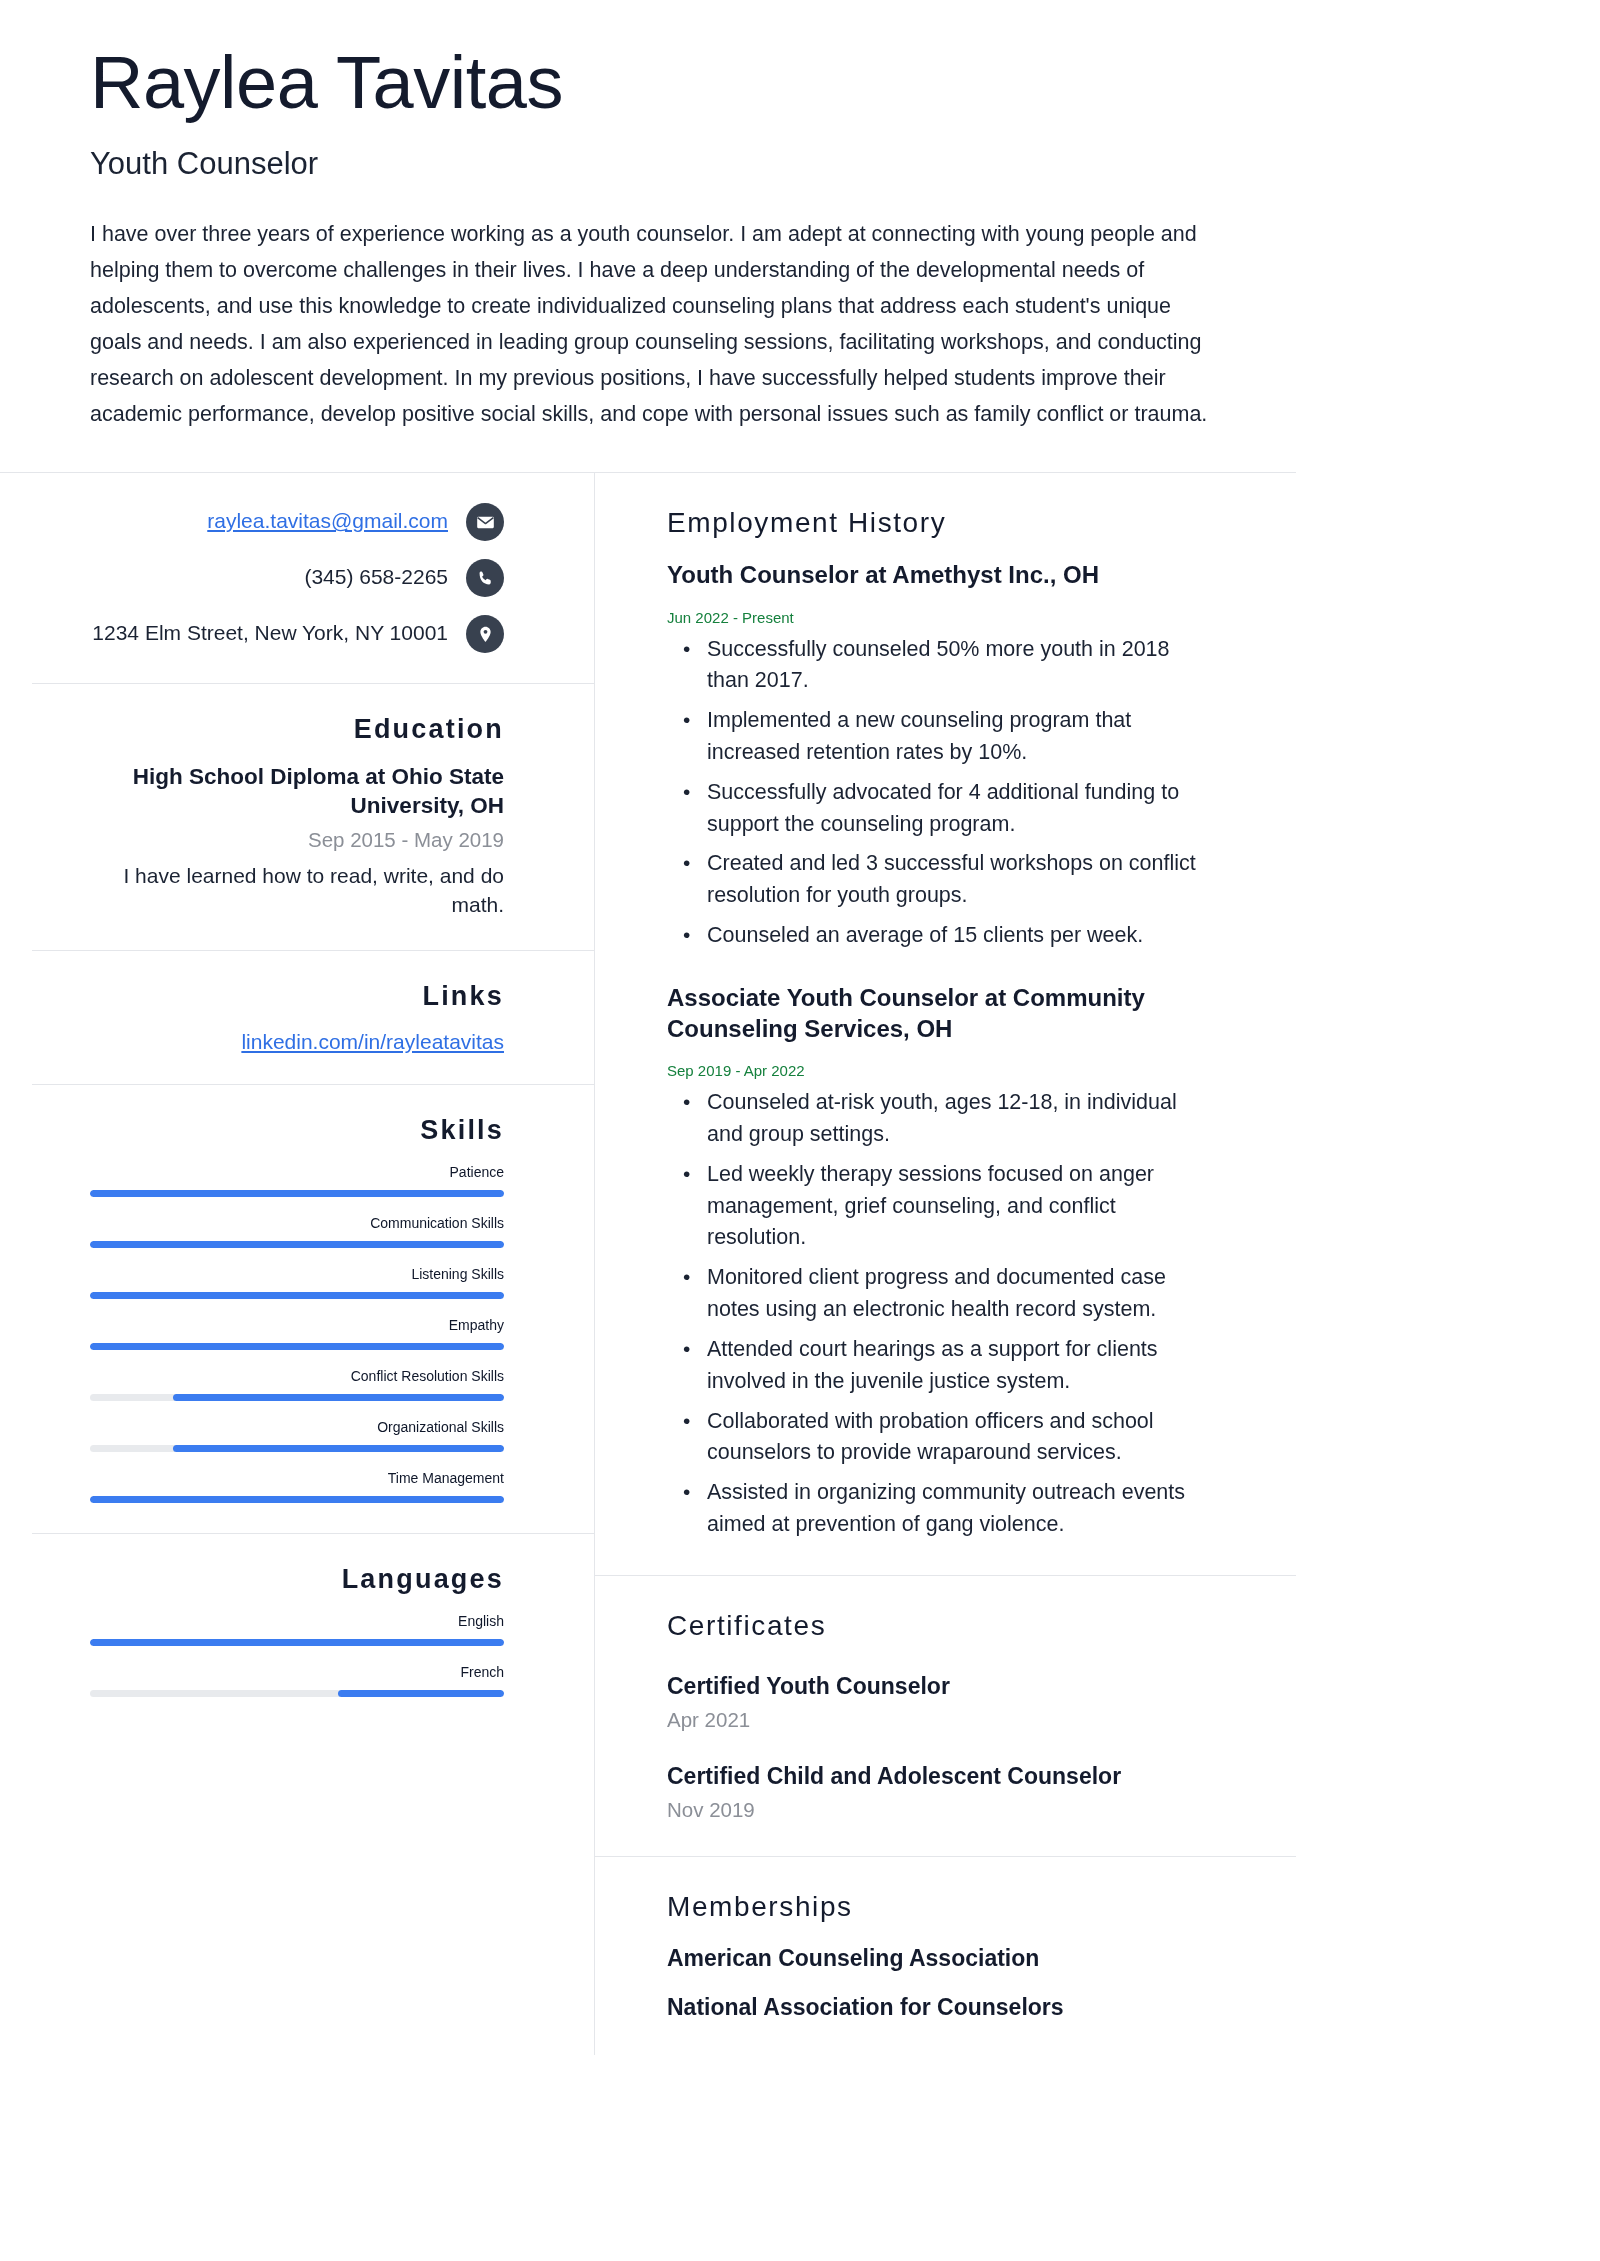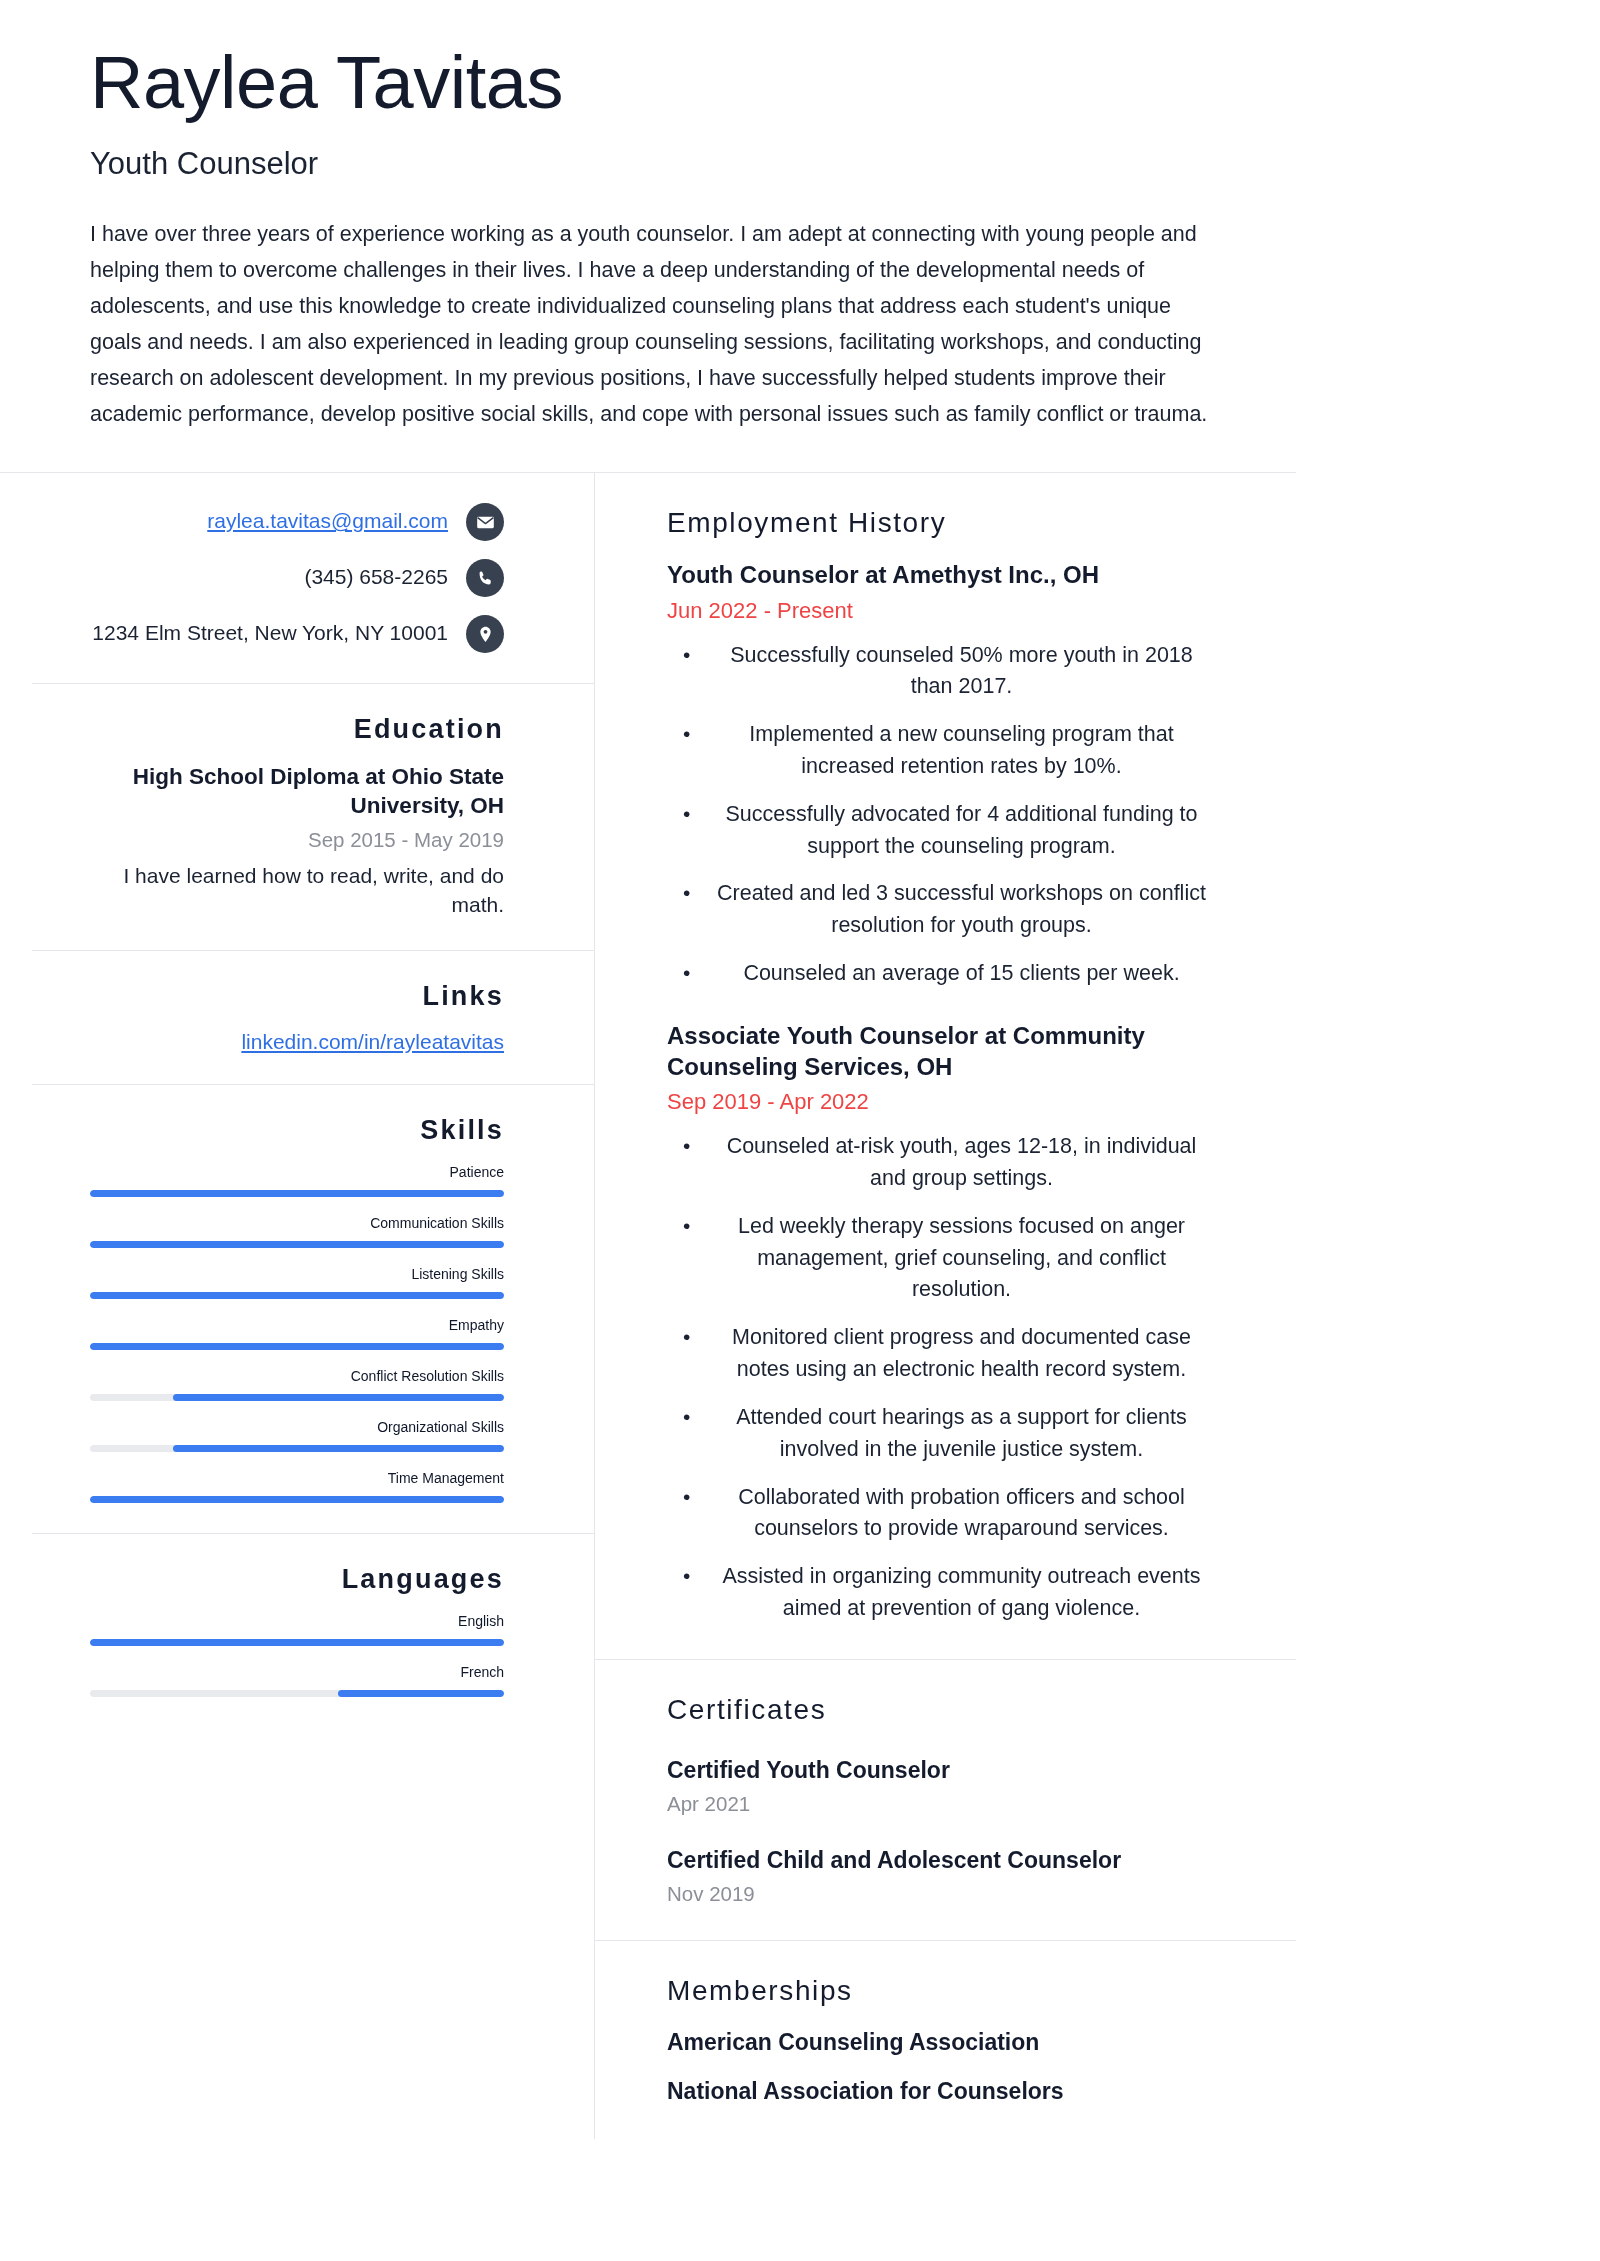--- a/index.html
+++ b/index.html
@@ -202,38 +202,37 @@
   .job { margin-bottom: 30px; }
   .job:last-child { margin-bottom: 0; }
 
   .job-heading {
     font-size: 24px;
     font-weight: 700;
     color: #141b2d;
     line-height: 1.3;
   }
   .job-date {
-    font-size: 22px;
-    color: #ef4444;
-    margin-top: 7px;
+    font-size: 15px;
+    color: #15803d;
+    margin-top: 18px;
     margin-bottom: 8px;
   }
   .job-bullets {
     list-style: none;
     padding: 0;
     margin: 0;
   }
   .job-bullets li {
     font-size: 21.5px;
     line-height: 1.48;
     color: #1b2333;
     padding-left: 40px;
     position: relative;
-    margin-top: 16px;
-    text-align: center;
+    margin-top: 8px;
   }
   .job-bullets li::before {
     content: "\2022";
     position: absolute;
     left: 16px;
     top: -1px;
     font-size: 21px;
     color: #1b2333;
   }
 

